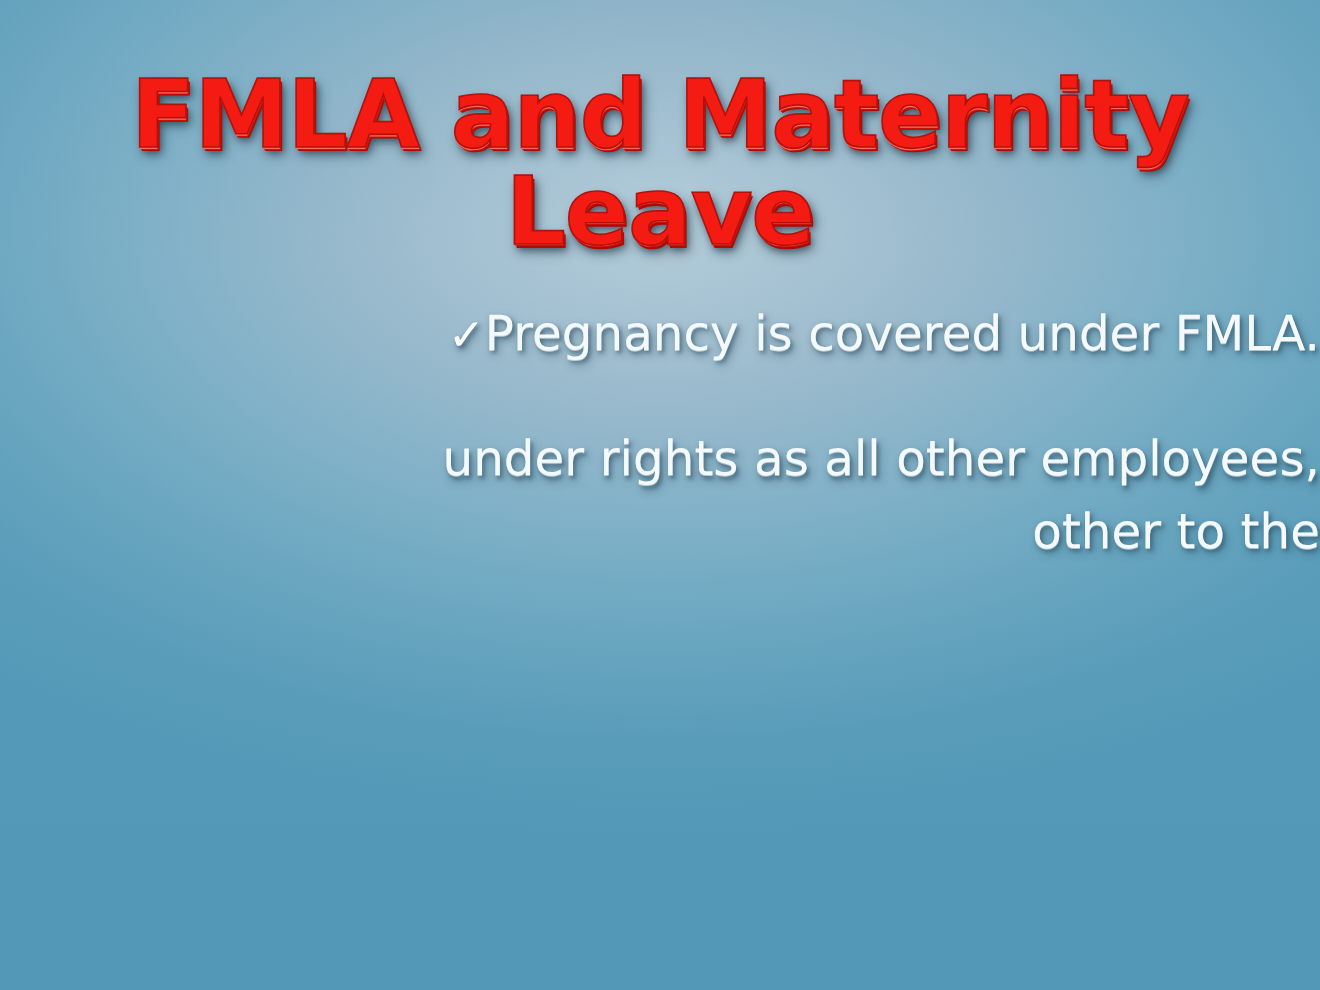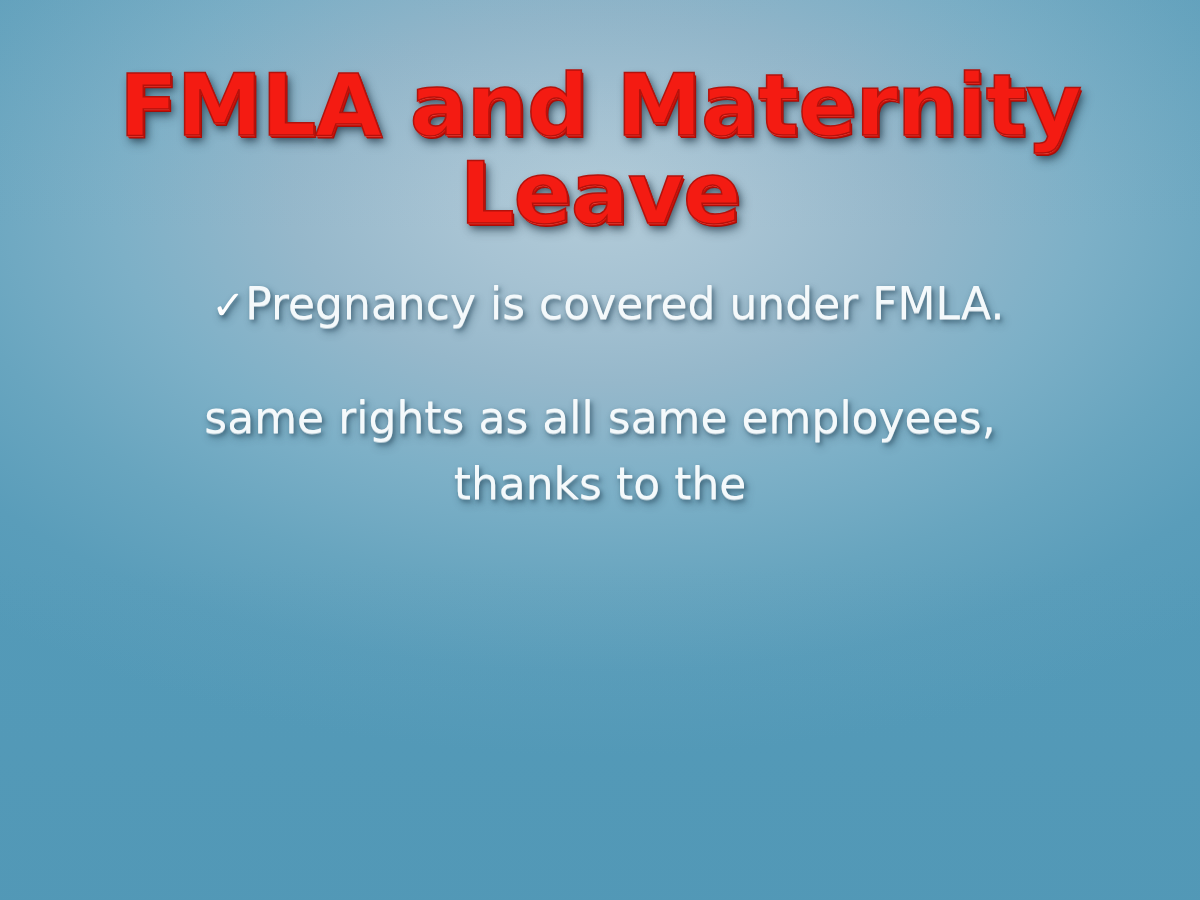--- a/index.html
+++ b/index.html
@@ -66,21 +66,21 @@
 
   
   .body-block {
     position: absolute;
     top: 282px;
     left: 0;
     width: 1200px;
     z-index: 2;
     font-family: "DejaVu Sans", sans-serif;
     color: #f6fafc;
-    text-align: center;
+    text-align: right;
   }
   .bullet {
     margin: 0;
     padding: 0;
   }
   .bullet-line {
     font-size: 44px;
     line-height: 1.0;
     font-weight: 400;
     color: #f4f9fb;
@@ -129,23 +129,23 @@
       <div class="bullet-line bullet-one">
         <span class="tick">✓</span><span>Pregnancy is covered under FMLA.</span>
       </div>
     </div>
 
     <div class="gap-b1"></div>
 
     <div class="bullet">
       <div class="gap-line"></div>
       <div class="bullet-line">
-        <span>same rights as all same employees,</span>
+        <span>under rights as all other employees,</span>
       </div>
       <div class="gap-line"></div>
       <div class="bullet-line">
-        <span>thanks to the</span>
+        <span>other to the</span>
       </div>
       <div class="gap-line"></div>
     </div>
 
   </div>
 </div>
 
 </body></html>

